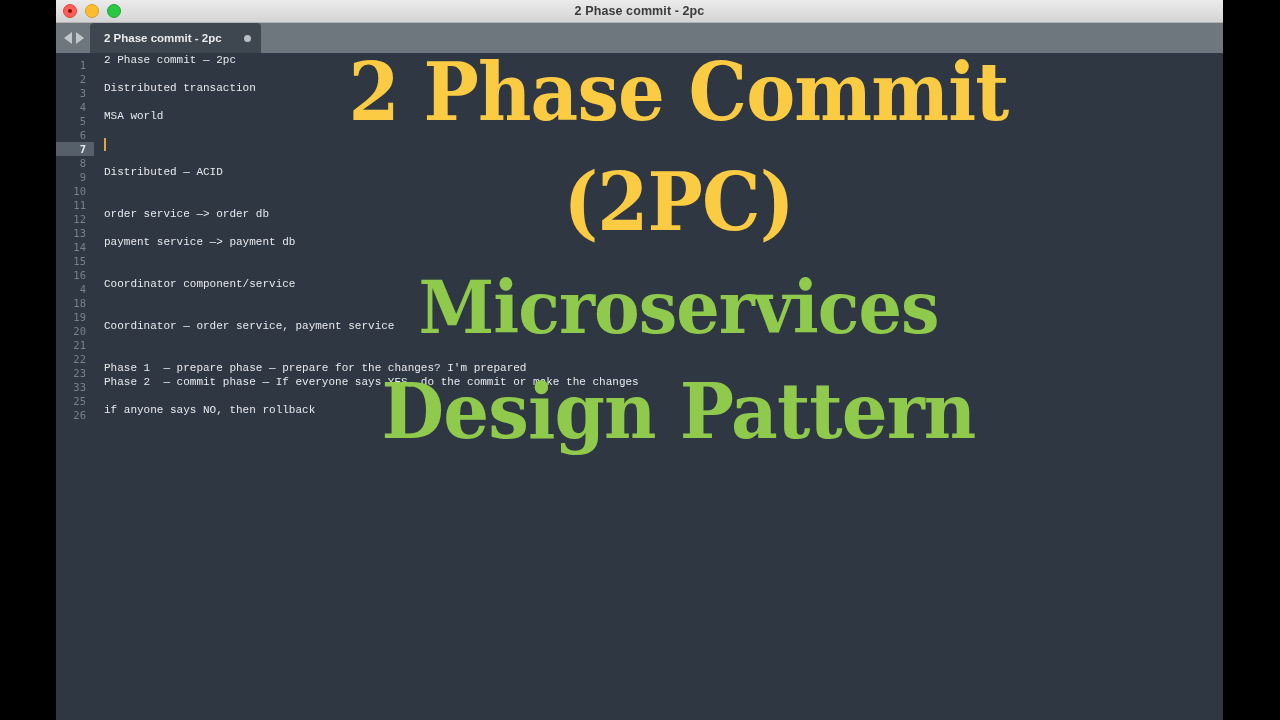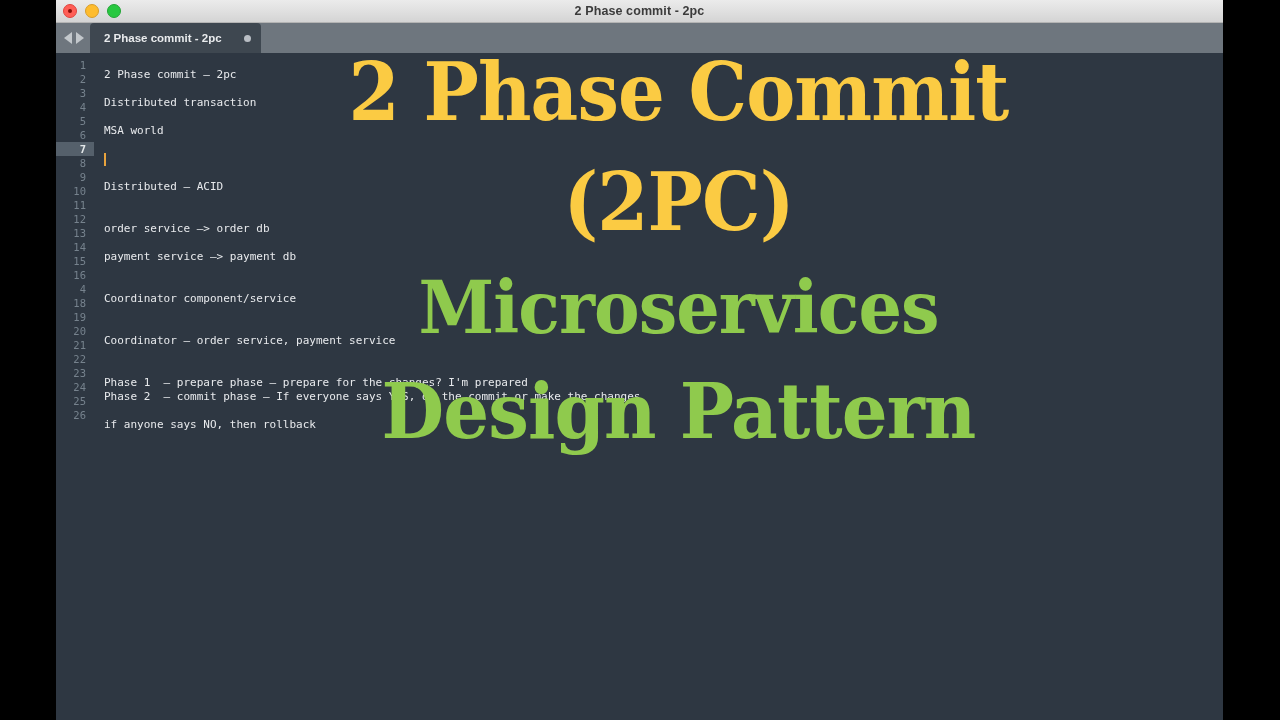--- a/index.html
+++ b/index.html
@@ -166,23 +166,24 @@
     color: #76828d;
     font-size: 10.5px;
   }
   .ln.active {
     background: #55606b;
     color: #e4e8ea;
     font-weight: bold;
   }
   #code {
     flex: 1 1 auto;
-    padding-top: 15px;
+    padding-top: 0;
     position: relative;
     box-sizing: border-box;
+    font-family: Liberation Mono, monospace;
   }
   .cl {
     height: 14px;
     line-height: 14px;
     color: #e8eaed;
     white-space: pre;
     padding-left: 10px;
     position: relative;
   }
   .cl.cursor-line::before {
@@ -272,21 +273,21 @@
           <div class="ln">14</div>
           <div class="ln">15</div>
           <div class="ln">16</div>
           <div class="ln">4</div>
           <div class="ln">18</div>
           <div class="ln">19</div>
           <div class="ln">20</div>
           <div class="ln">21</div>
           <div class="ln">22</div>
           <div class="ln">23</div>
-          <div class="ln">24</div>
+          <div class="ln">33</div>
           <div class="ln">25</div>
           <div class="ln">26</div>
         </div>
       <div id="code">
           <div class="cl">2 Phase commit — 2pc</div>
           <div class="cl"></div>
           <div class="cl">Distributed transaction</div>
           <div class="cl"></div>
           <div class="cl">MSA world</div>
           <div class="cl"></div>

